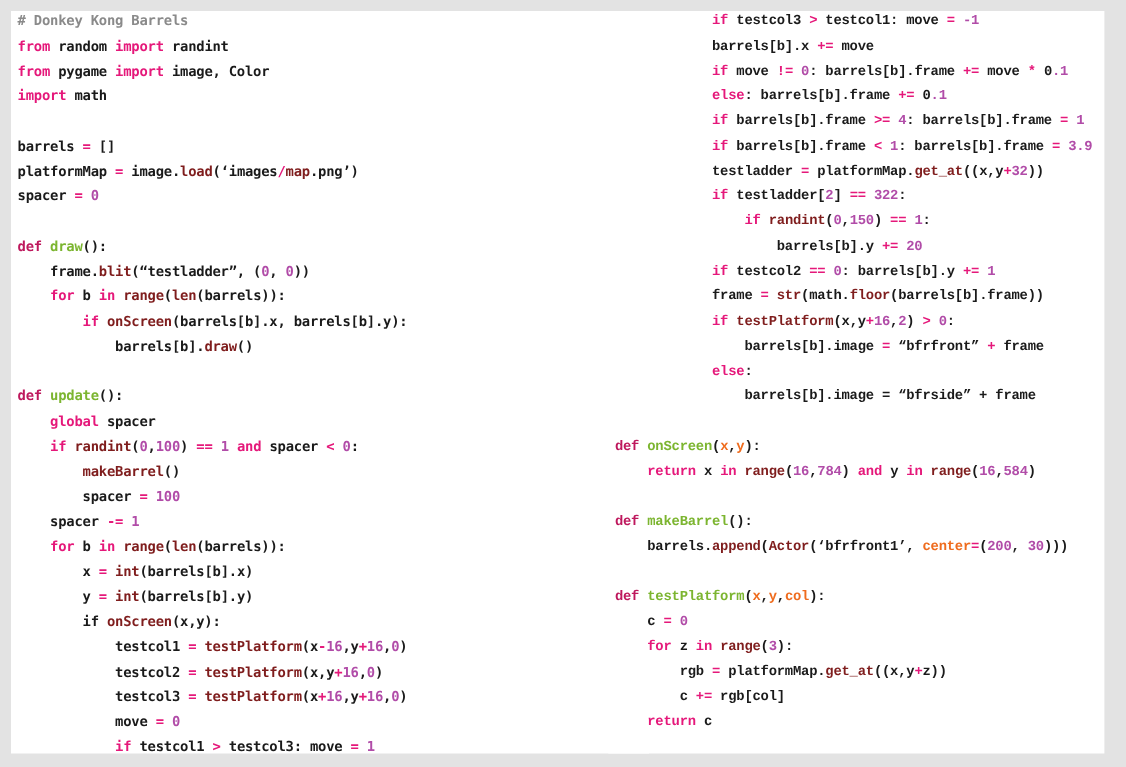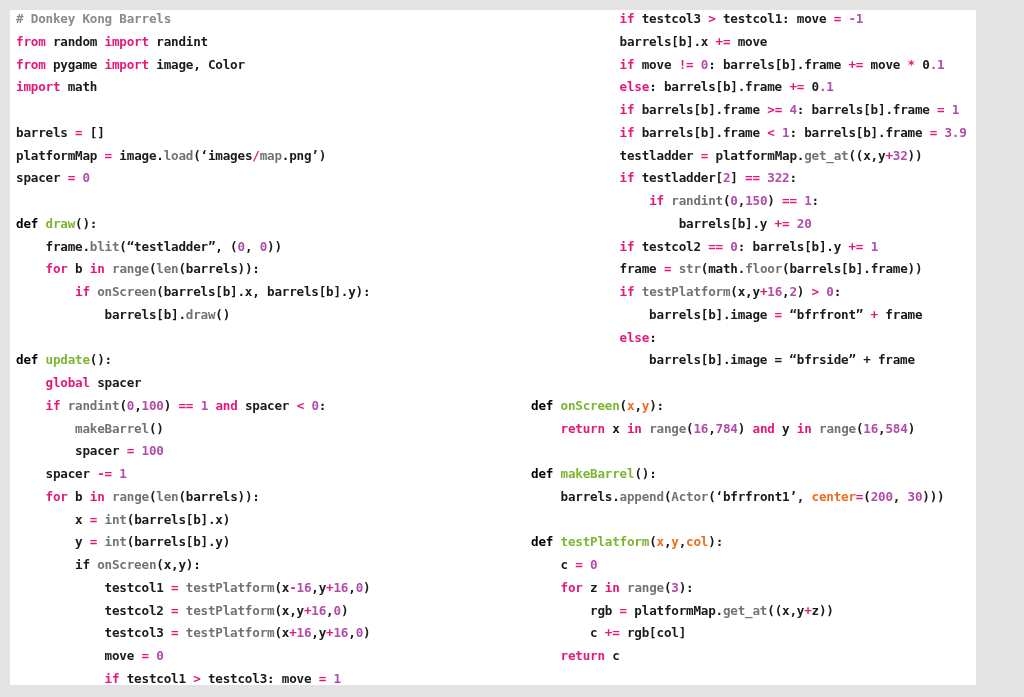--- a/index.html
+++ b/index.html
@@ -4,30 +4,30 @@
 <style>
   html, body { margin:0; padding:0; }
   body {
     width:1024px; height:697px; background:#e3e3e3; position:relative; overflow:hidden;
     font-family: "DejaVu Sans Mono", "Liberation Mono", monospace;
   }
   .panel {
     position:absolute; top:10px; height:675px; background:#ffffff; overflow:hidden;
   }
   #panel-left { left:10px; width:580px; }
-  #panel-right { left:525px; width:451px; }
+  #panel-right { left:553px; width:451px;font-family:Liberation Mono, monospace; }
   .code { position:absolute; top:0; left:6px; right:0; }
   .line {
     height:22.75px; line-height:22.75px; white-space:pre;
     font-size:12.6px; font-weight:bold; color:#1a1a1a; letter-spacing:-0.2px;
   }
   .line:first-child { margin-top:-2px; }
   .tok-kw  { color:#e5187a; }
-  .tok-fn  { color:#737373; }
-  .tok-def { color:#000000; }
+  .tok-fn  { color:#7f1d1d; }
+  .tok-def { color:#be185d; }
   .tok-name{ color:#7cb530; }
   .tok-num { color:#b14ca8; }
   .tok-op  { color:#e5187a; }
   .tok-par { color:#ef6c1e; }
   .tok-com { color:#8a8a8a; }
   .tok-txt { color:#1a1a1a; }
 </style>
 </head>
 <body>
 

